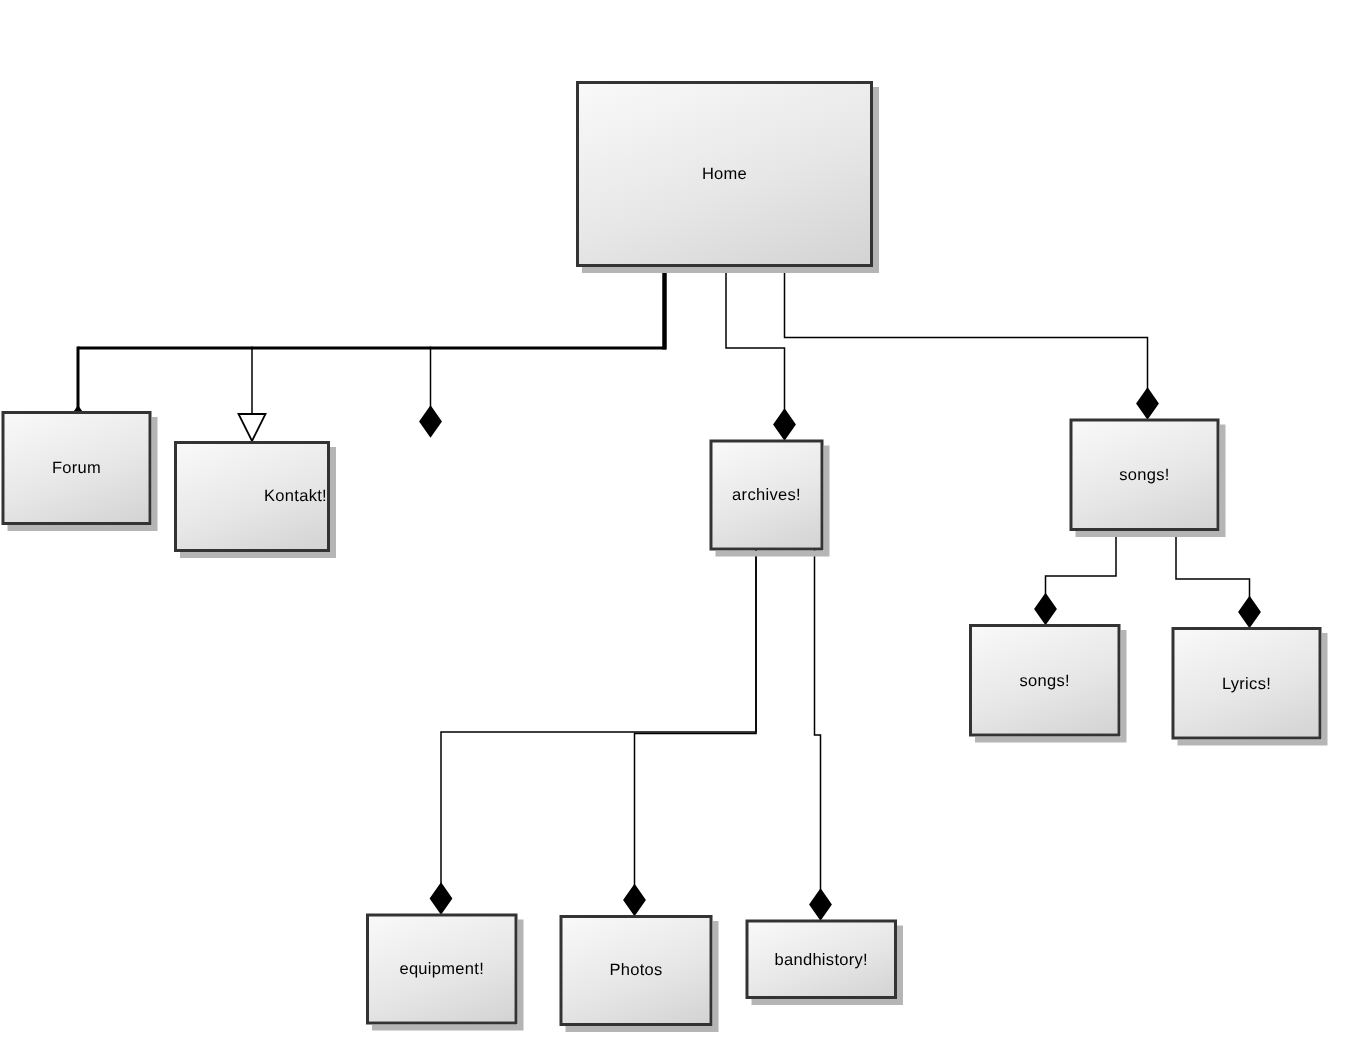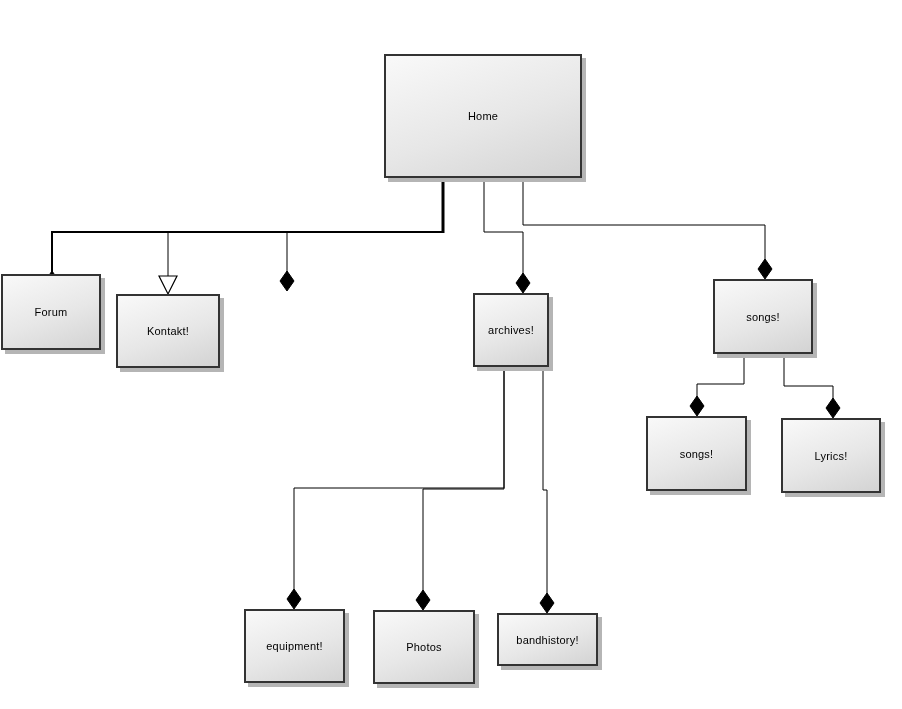--- a/index.html
+++ b/index.html
@@ -64,21 +64,21 @@
       <path d="M423 590 L430 600 L423 610 L416 600 Z" fill="#000000" stroke="#000000"></path>
       <polyline points="543,367 543,490 547,490 547,595" fill="none" stroke="#000000" stroke-width="1"></polyline>
       <path d="M547 593 L554 603 L547 613 L540 603 Z" fill="#000000" stroke="#000000"></path>
     </svg>
 <div class="node" style="left: 384px; top: 54px; width: 198px; height: 124px;">
       <span>Home</span>
     </div>
     <div class="node" style="left: 1px; top: 274px; width: 100px; height: 76px;">
       <span>Forum</span>
     </div>
-    <div class="node" style="left: 116px; top: 294px; width: 104px; height: 74px;">
+    <div class="node" style="left: 116px; top: 294px; width: 104px; height: 74px; justify-content: flex-end;">
       <span>Kontakt!</span>
     </div>
     <div class="node" style="left: 473px; top: 293px; width: 76px; height: 74px;">
       <span>archives!</span>
     </div>
     <div class="node" style="left: 713px; top: 279px; width: 100px; height: 75px;">
       <span>songs!</span>
     </div>
     <div class="node" style="left: 646px; top: 416px; width: 101px; height: 75px;">
       <span>songs!</span>

